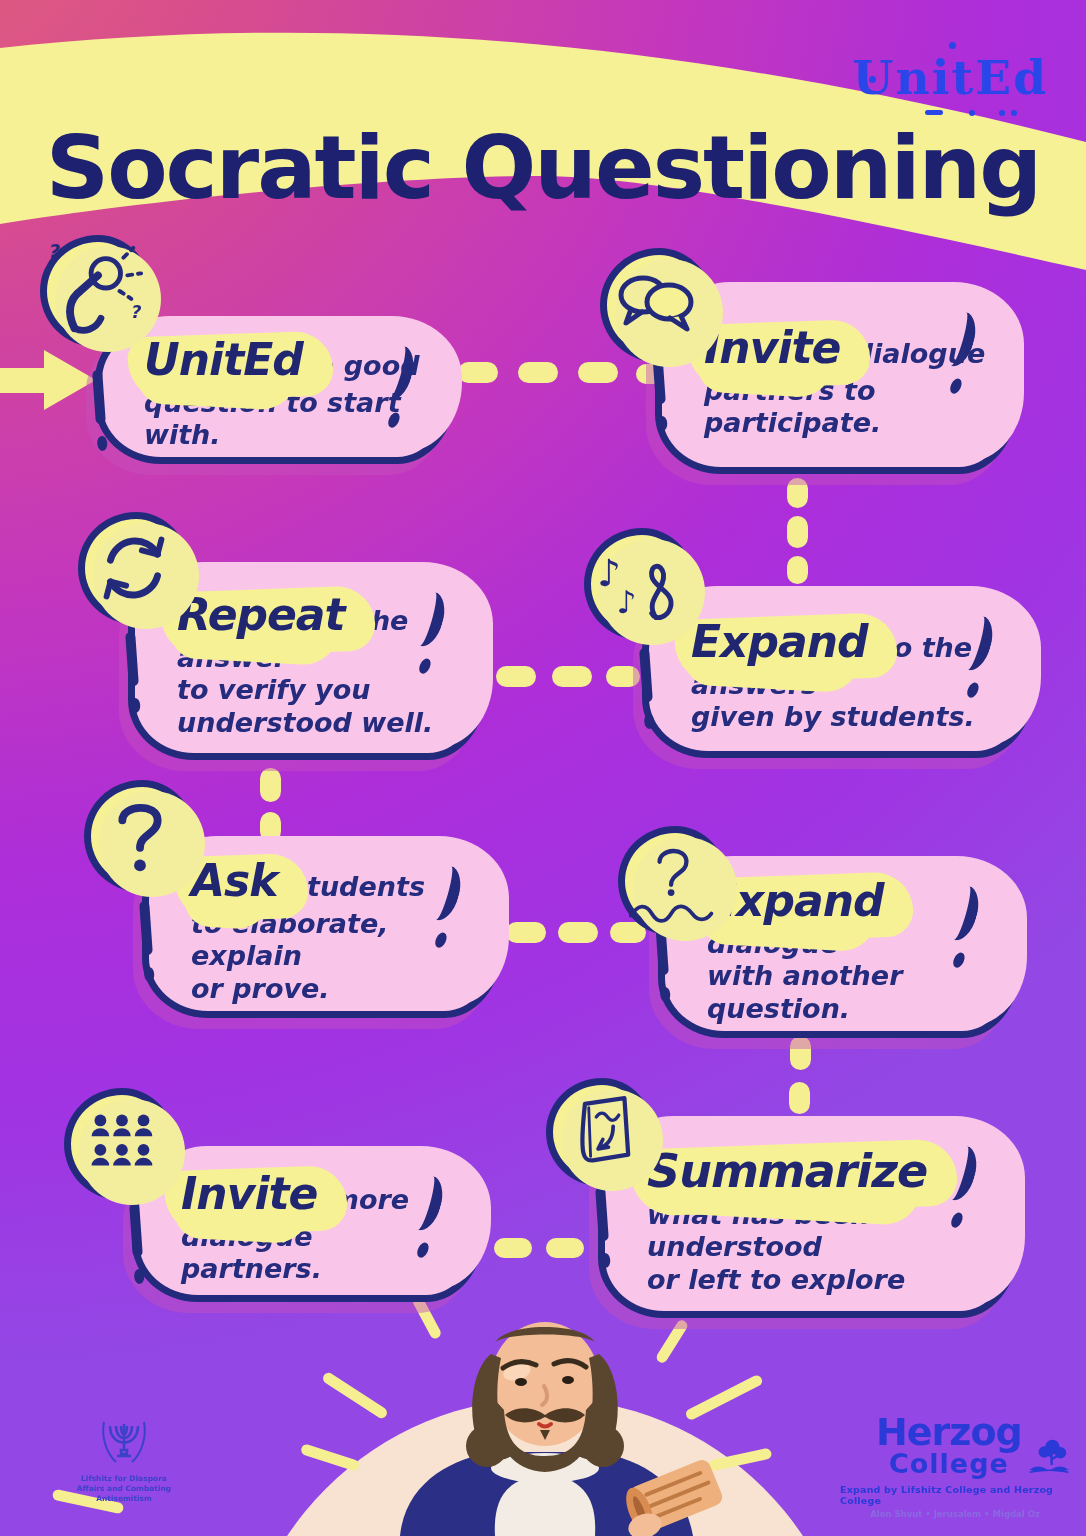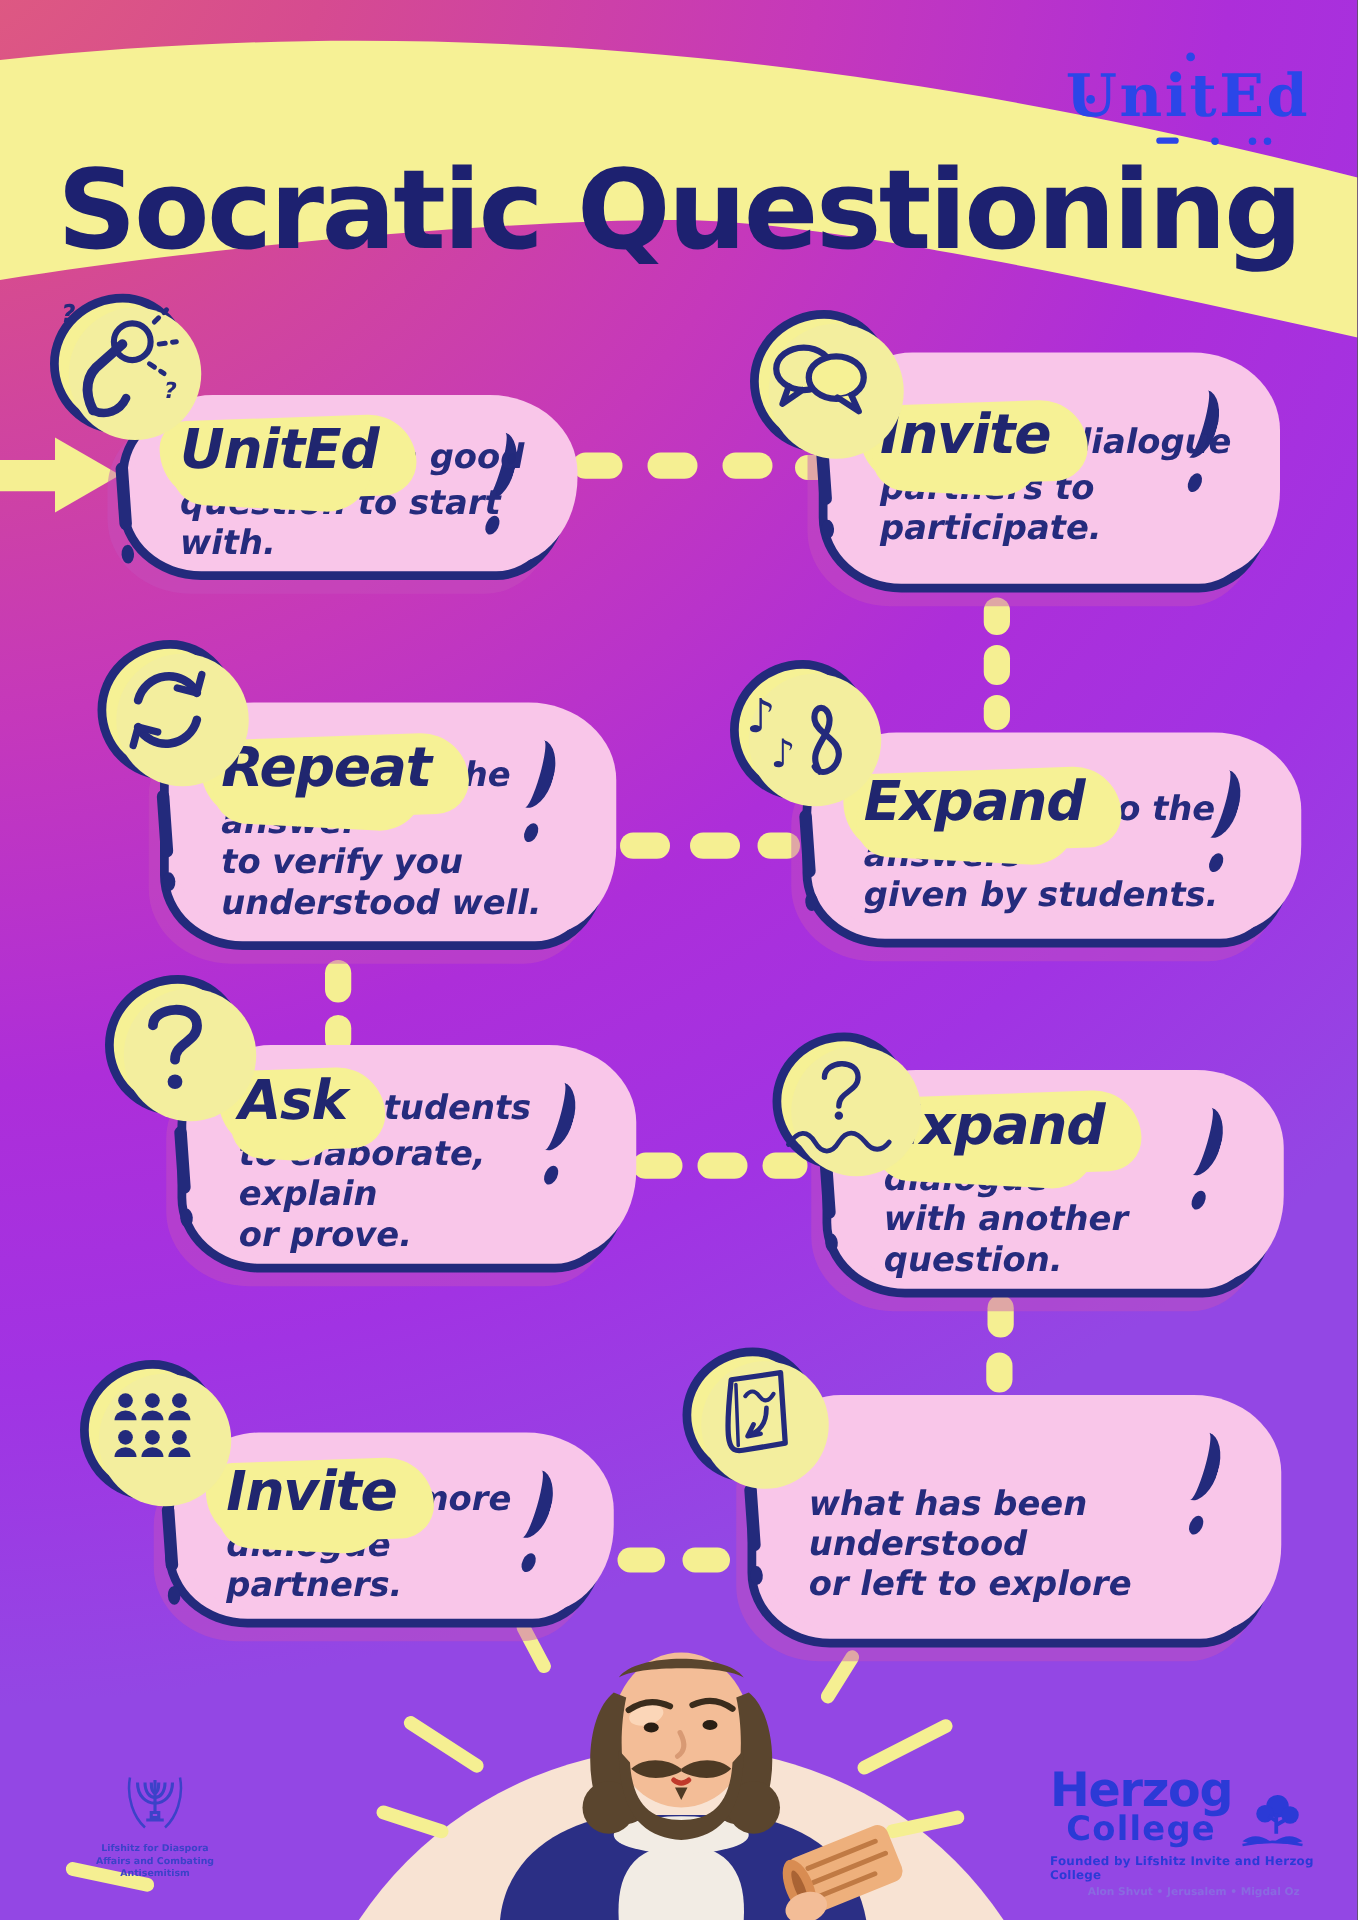--- a/index.html
+++ b/index.html
@@ -66,21 +66,21 @@
   .arrow-shaft{position:absolute;left:0;top:368px;width:48px;height:25px;background:#f5ef92;z-index:2;}
   .arrow-head{position:absolute;left:44px;top:350px;width:0;height:0;z-index:2;
     border-top:30px solid transparent;border-bottom:30px solid transparent;border-left:52px solid #f5ef92;}
   
   .halo{position:absolute;left:235px;top:1398px;width:620px;height:620px;border-radius:50%;
     background:#f8e3d3;z-index:2;}
   .ray{position:absolute;background:#f5ef92;border-radius:8px;height:11px;z-index:2;}
   .shakespeare{position:absolute;left:345px;top:1298px;width:400px;height:238px;z-index:3;}
   
   .herzog{position:absolute;right:16px;top:1416px;width:230px;z-index:6;color:#2b3ad6;text-align:left;}
-  .herzog .row{display:flex;align-items:flex-end;gap:6px;}
+  .herzog .row{display:flex;align-items:flex-end;gap:6px;margin-left:36px;}
   .hz-name{font-size:38px;font-weight:bold;line-height:.85;letter-spacing:-1px;}
   .hz-sub{font-size:27px;font-weight:bold;letter-spacing:1px;text-align:center;}
   .hz-tag{font-size:9.5px;font-weight:bold;margin-top:5px;letter-spacing:.2px;}
   .hz-loc{font-size:8.5px;font-weight:bold;color:#8a6ae0;margin-top:3px;text-align:center;}
   .ministry{position:absolute;left:62px;top:1414px;width:124px;z-index:6;color:#3c42c8;text-align:center;}
   .ministry .mline{font-size:7.5px;font-weight:bold;line-height:1.35;display:block;}
   .ministry svg{margin:0 auto 6px auto;}
 </style>
 </head>
 <body>
@@ -292,21 +292,21 @@
           <path d="M43,72 a9,8 0 0 1 18,0 z"></path>
         <circle cx="74" cy="56" r="6"></circle>
           <path d="M65,72 a9,8 0 0 1 18,0 z"></path>
       </g>
     </svg>
   </div>
 
   <div class="bubble" style="left:598px;top:1122px;width:420px;height:196px">
     <span class="shine"></span>
     <span class="bar"></span>
-    <div class="btext"><span class="rest">
+    <div class="btext"><span class="kw" style="font-size:46px">Summarize</span><span class="rest">
 what has been understood
 or left to explore</span></div>
   </div>
   <div class="icon" style="left:546px;top:1078px;width:108px;height:108px">
     <svg viewBox="0 0 100 100" fill="none" stroke="#232a7c" stroke-linecap="round" stroke-linejoin="round">
       <path d="M34,20 L76,14 L80,74 L44,80 C32,82 28,76 34,20 Z" stroke-width="4.5"></path>
       <path d="M38,24 L40,76" stroke-width="3"></path>
       <path d="M46,34 q6,-8 12,0 t12,-2" stroke-width="3.5"></path>
       <path d="M64,44 C64,58 58,64 48,68 M48,68 l11,-2 M48,68 l5,-10" stroke-width="4"></path>
     </svg>
@@ -321,21 +321,21 @@
       <svg width="52" height="46" viewBox="0 0 52 46">
         <circle cx="30" cy="12" r="9" fill="#2b3ad6"></circle>
         <circle cx="20" cy="18" r="7" fill="#2b3ad6"></circle>
         <circle cx="40" cy="19" r="7" fill="#2b3ad6"></circle>
         <path d="M29,18 L29,34 M29,24 L23,20 M29,27 L36,23" stroke="#2b3ad6" stroke-width="3" fill="none"></path>
         <path d="M2,40 Q12,32 24,40 Q12,44 2,40 Z" fill="#2b3ad6"></path>
         <path d="M28,40 Q40,32 50,40 Q40,44 28,40 Z" fill="#2b3ad6"></path>
         <path d="M2,43 Q26,38 50,43" stroke="#2b3ad6" stroke-width="2" fill="none"></path>
       </svg>
     </div>
-    <div class="hz-tag">Founded by Lifshitz Invite and Herzog College</div>
+    <div class="hz-tag">Expand by Lifshitz College and Herzog College</div>
     <div class="hz-loc">Alon Shvut  •  Jerusalem  •  Migdal Oz</div>
   </div>
 
   <div class="ministry">
     <svg width="50" height="54" viewBox="0 0 50 54" fill="none" stroke="#3c42c8">
       <path d="M11,12 C11,34 39,34 39,12" stroke-width="2.5"></path>
       <path d="M17,12 C17,28 33,28 33,12" stroke-width="2.5"></path>
       <path d="M22,12 C22,23 28,23 28,12" stroke-width="2.5"></path>
       <path d="M25,10 L25,36 M18,42 L32,42 M22,36 L28,36 L28,40 L22,40 Z" stroke-width="2.5"></path>
       <path d="M5,8 C2,24 8,40 17,48" stroke-width="2"></path>

